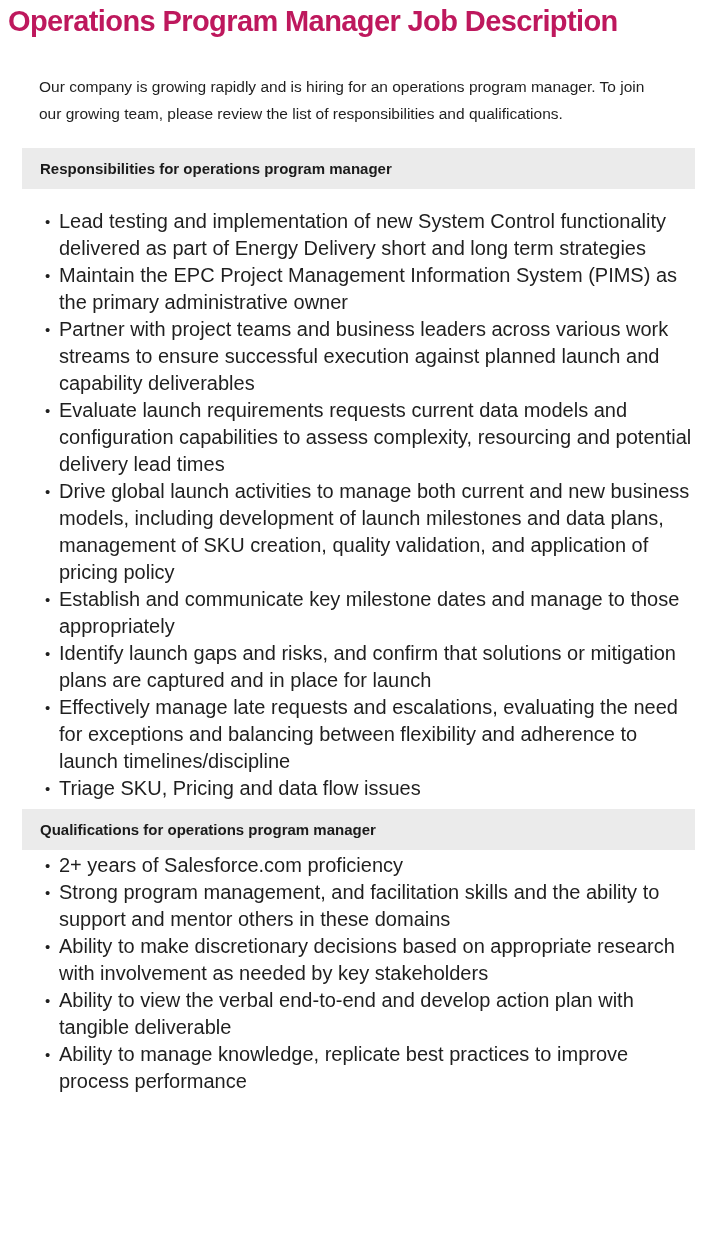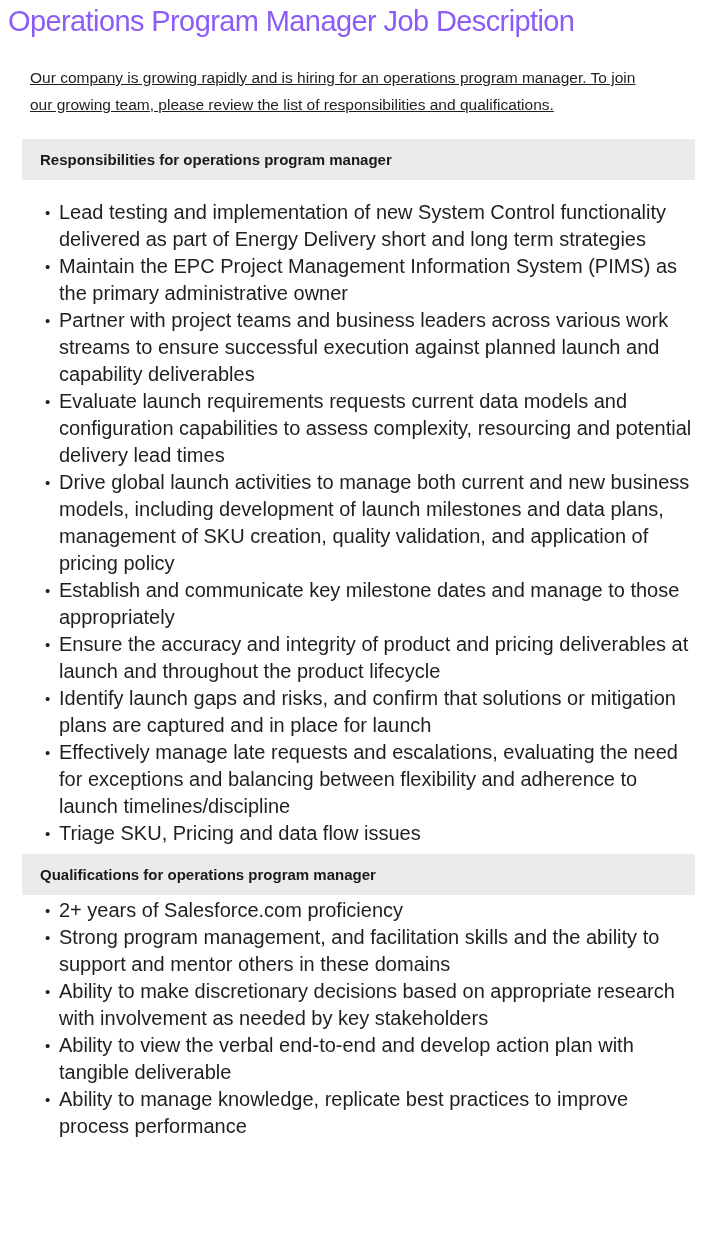--- a/index.html
+++ b/index.html
@@ -16,37 +16,37 @@
     color: #1a1a1a;
     -webkit-font-smoothing: antialiased;
   }
   .page {
     width: 720px;
     position: relative;
     padding: 0;
   }
   .doc-title {
     font-size: 29px;
-    font-weight: normal;
+    font-weight: bold;
     line-height: 34px;
     letter-spacing: -0.6px;
-    color: #8b5cf6;
+    color: #be185d;
     margin: 0;
     padding: 4px 0 0 8px;
     white-space: nowrap;
   }
   .intro {
     margin: 0;
     padding: 19px 26px 0 23px;
     font-size: 15.5px;
     line-height: 27px;
     color: #1f1f1f;
     max-width: 690px;
   }
-  .intro p { margin: 7px; text-decoration: underline; }
+  .intro p { margin: 16px; }
   .section {
     margin: 0;
     padding: 0;
   }
   .section-header {
     background: #ebebeb;
     margin: 20px 25px 0 22px;
     height: 41px;
     display: flex;
     align-items: center;
@@ -99,21 +99,20 @@
     <div class="section-header">
       <span class="section-header-text">Responsibilities for operations program manager</span>
     </div>
     <ul class="bullet-list">
         <li>Lead testing and implementation of new System Control functionality delivered as part of Energy Delivery short and long term strategies</li>
         <li>Maintain the EPC Project Management Information System (PIMS) as the primary administrative owner</li>
         <li>Partner with project teams and business leaders across various work streams to ensure successful execution against planned launch and capability deliverables</li>
         <li>Evaluate launch requirements requests current data models and configuration capabilities to assess complexity, resourcing and potential delivery lead times</li>
         <li>Drive global launch activities to manage both current and new business models, including development of launch milestones and data plans, management of SKU creation, quality validation, and application of pricing policy</li>
         <li>Establish and communicate key milestone dates and manage to those appropriately</li>
-        <li>Ensure the accuracy and integrity of product and pricing deliverables at launch and throughout the product lifecycle</li>
         <li>Identify launch gaps and risks, and confirm that solutions or mitigation plans are captured and in place for launch</li>
         <li>Effectively manage late requests and escalations, evaluating the need for exceptions and balancing between flexibility and adherence to launch timelines/discipline</li>
         <li>Triage SKU, Pricing and data flow issues</li>
       </ul>
   </section>
 
   <section class="section section-qualifications">
     <div class="section-header">
       <span class="section-header-text">Qualifications for operations program manager</span>
     </div>

